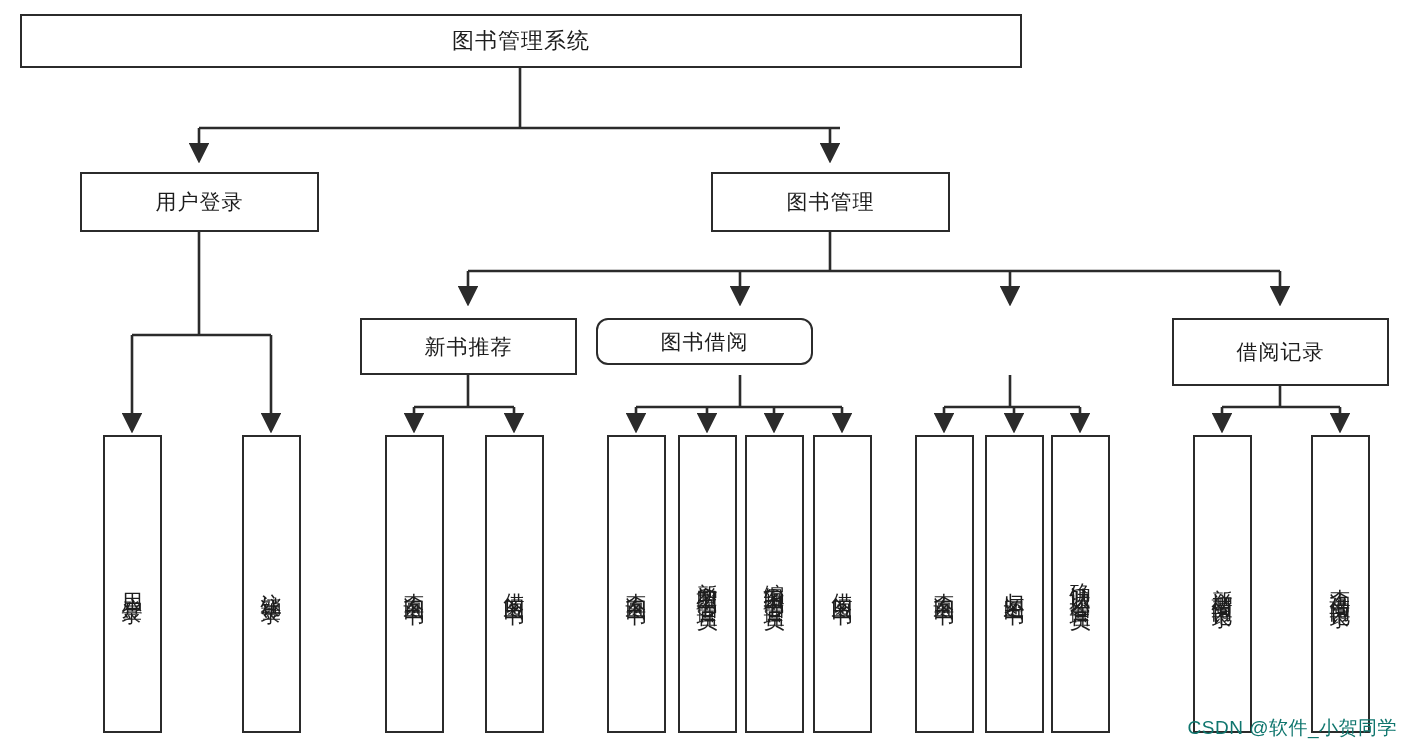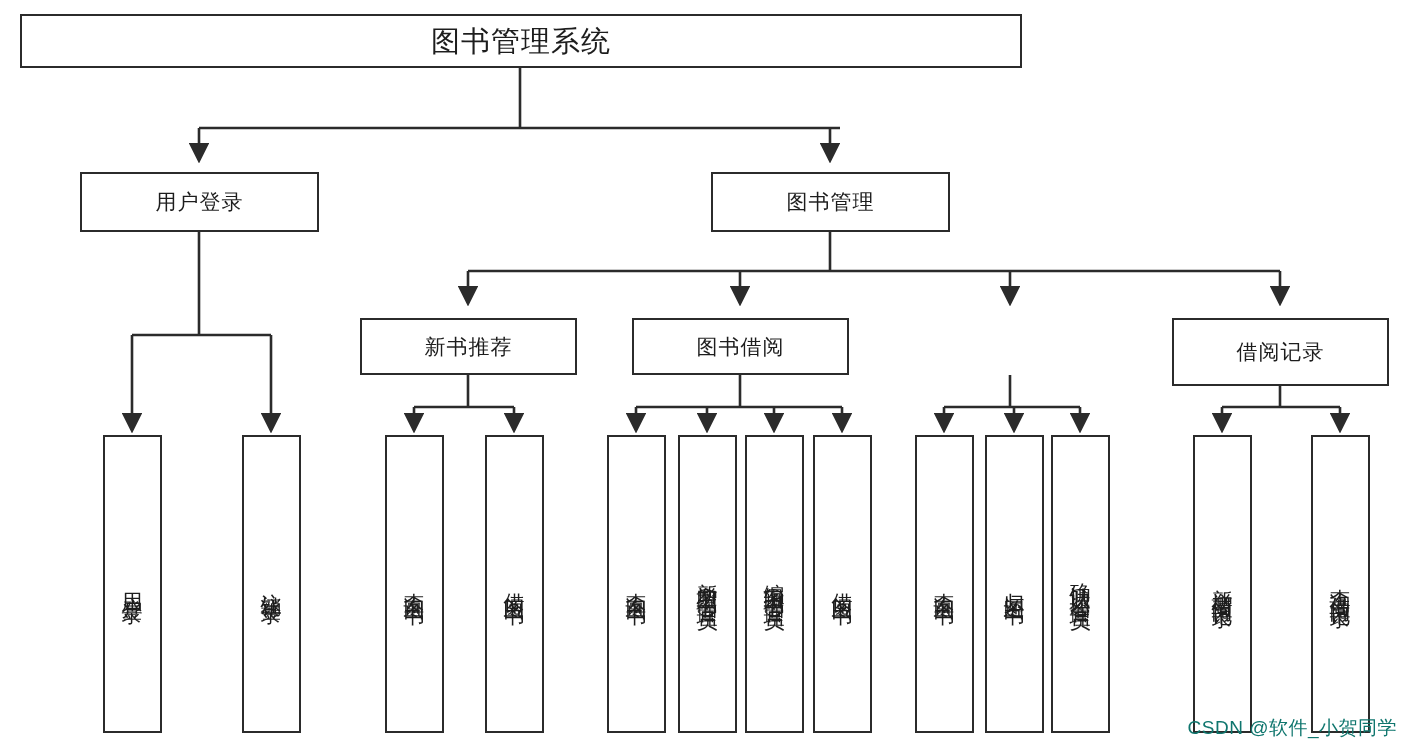--- a/index.html
+++ b/index.html
@@ -48,21 +48,21 @@
   .node.v .vtext {
     writing-mode: vertical-rl;
     text-orientation: upright;
     letter-spacing: 4px;
     line-height: 1;
     white-space: nowrap;
     display: block;
     text-align: center;
   }
   .node.root {
-    font-size: 29px;
+    font-size: 22px;
   }
   .watermark {
     position: absolute;
     right: 8px;
     bottom: 6px;
     font-size: 19px;
     color: #0f766e;
     letter-spacing: 0.5px;
     white-space: nowrap;
     user-select: none;
@@ -132,21 +132,21 @@
   </div>
 
   <div class="node h" style="left:711px; top:172px; width:239px; height:60px;align-items:center;">
     <span>图书管理</span>
   </div>
 
   <div class="node h" style="left:360px; top:318px; width:217px; height:57px;">
     <span>新书推荐</span>
   </div>
 
-  <div class="node h" style="left:632px; top:318px; width:217px; height:57px;">
+  <div class="node h" style="left:596px; top:318px; width:217px; height:47px;border-radius:12px;">
     <span>图书借阅</span>
   </div>
 
 
   <div class="node h" style="left:1172px; top:318px; width:217px; height:68px;">
     <span>借阅记录</span>
   </div>
 
   <div class="node v" style="left:103px; top:435px; width:59px; height:298px;">
     <span class="vtext">用户登录</span>

